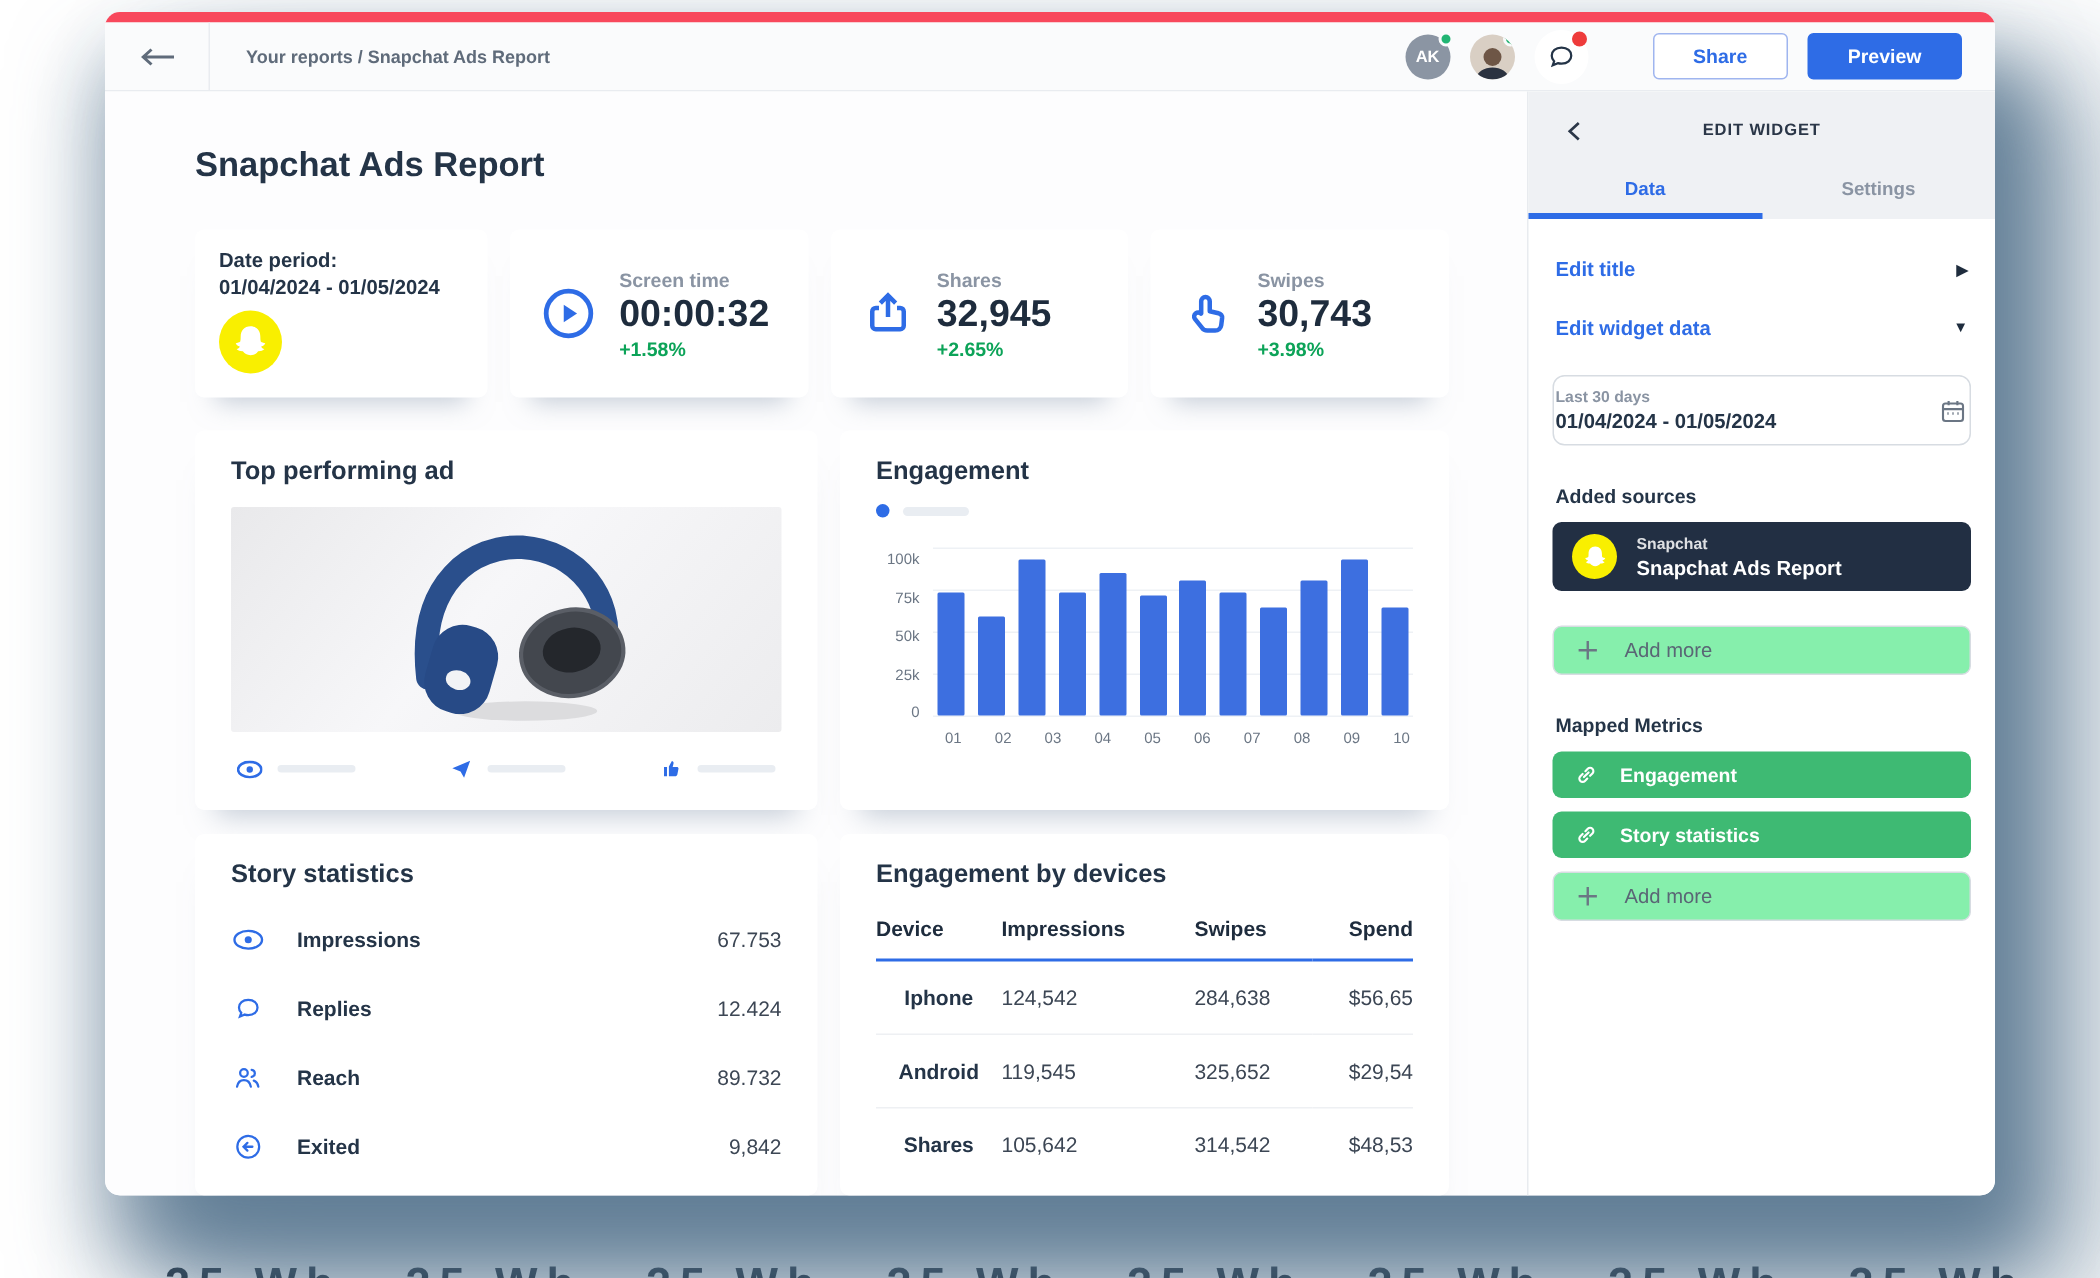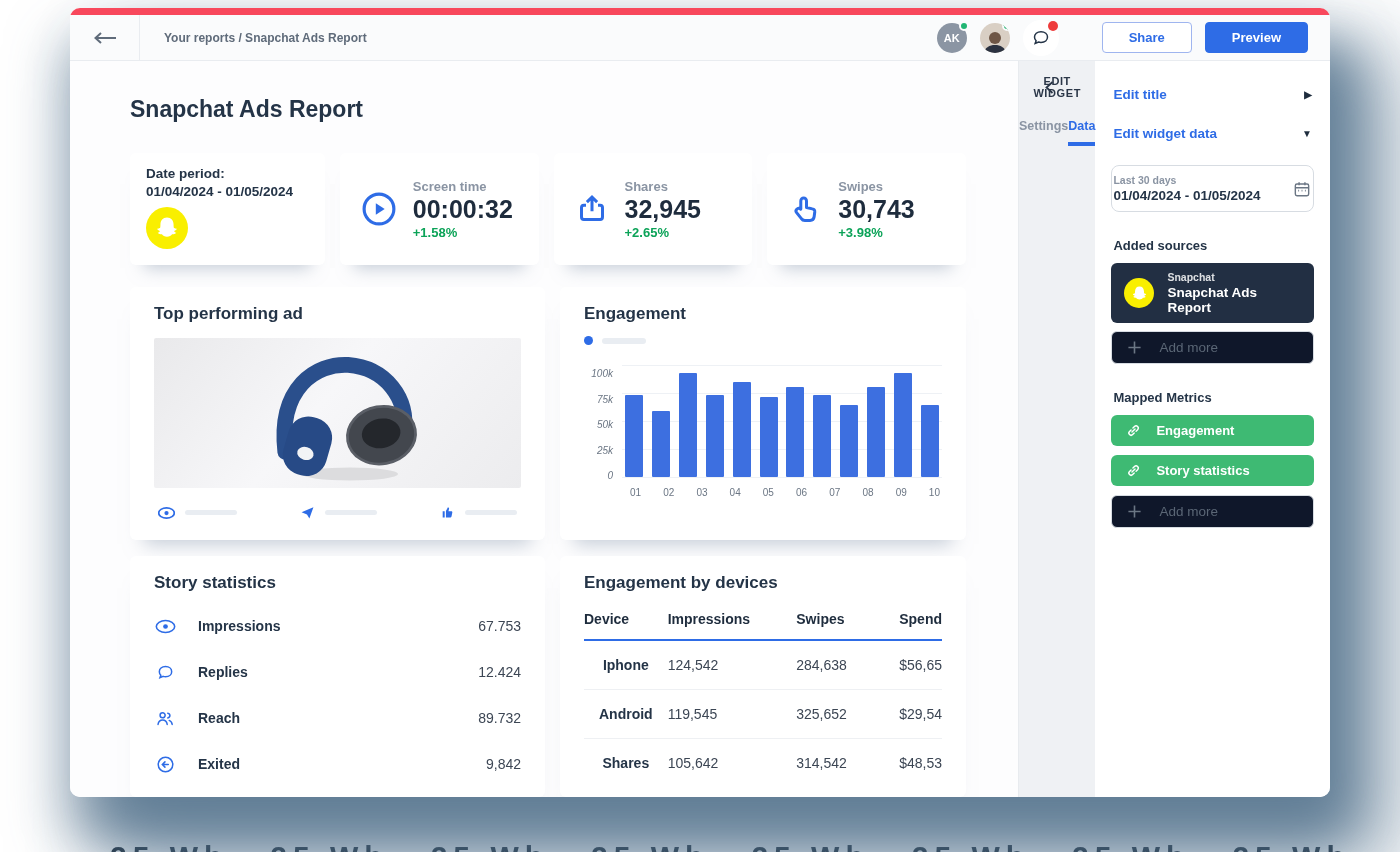--- a/index.html
+++ b/index.html
@@ -77,21 +77,21 @@
   .ad-metric { display:flex; align-items:center; gap:10px; color:#2e6ce6; }
   .pill { width:52px; height:5px; border-radius:3px; background:#e9edf2; }
 
   .legend { display:flex; align-items:center; gap:9px; margin:12px 0 20px; }
   .legend-dot { width:9px; height:9px; border-radius:50%; background:#2e6ce6; }
   .legend-pill { width:44px; height:6px; border-radius:3px; background:#e9edf2; }
   .chart { display:flex; }
   .y-axis { width:38px; height:112px; display:flex; flex-direction:column;
     justify-content:space-between; align-items:flex-end; padding-right:9px;
     font-size:10px; color:#6b7684; }
-  .y-axis span { line-height:10px; transform:translateY(4px);font-style:italic; }
+  .y-axis span { line-height:10px; transform:translateY(4px); }
   .plot { flex:1; position:relative; height:112px; }
   .gridline { position:absolute; left:0; right:0; height:1px; background:#eef1f5; }
   .bars { position:absolute; inset:0; display:flex; align-items:flex-end;
     justify-content:space-between; padding:0 3px; }
   .bar { width:18px; background:#3d6fe0; border-radius:1px; }
   .x-axis { display:flex; justify-content:space-between; margin:10px 2px 0 46px;
     font-size:10px; color:#6b7684; }
 
   .story-rows { margin-top:10px; }
   .story-row { display:flex; align-items:center; height:46px; }
@@ -101,21 +101,21 @@
 
   table.devices { width:100%; border-collapse:collapse; margin-top:8px; }
   .devices th { text-align:left; font-size:14px; font-weight:700; color:#1e2c3d;
     padding:10px 0 12px; border-bottom:2px solid #2e6ce6; }
   .devices td { font-size:14px; color:#3c4654; padding:16px 0; border-bottom:1px solid #eef0f3; }
   .devices tr:last-child td { border-bottom:none; }
   .devices td:first-child { font-weight:700; color:#243447;text-align:center; }
   .devices th:last-child, .devices td:last-child { text-align:right; }
 
   
-  .panel { flex:1; background:#ffffff; border-left:1px solid #e8ebef; display:flex; flex-direction:row; }
+  .panel { flex:1; background:#ffffff; border-left:1px solid #e8ebef; display:flex; flex-direction:column; }
   .panel-top { background:#eff1f4; }
   .panel-header { height:52px; display:flex; align-items:center; position:relative; }
   .panel-back { margin-left:26px; cursor:pointer; z-index:1; color:#2b3748; display:flex; }
   .panel-title { position:absolute; left:0; right:0; text-align:center;
     font-size:11px; font-weight:700; letter-spacing:.6px; color:#2b3748; }
   .tabs { display:flex; }
   .tab { flex:1; text-align:center; font-size:12.5px; font-weight:700; color:#8a94a3;
     padding:6px 0 9px; border-bottom:4px solid transparent; cursor:pointer; }
   .tab.active { color:#2e6ce6; border-bottom-color:#2e6ce6; }
 
@@ -123,28 +123,28 @@
   .panel-link { display:flex; align-items:center; justify-content:space-between;
     color:#2e6ce6; font-size:13.5px; font-weight:600; margin:0 2px 24px; cursor:pointer; }
   .caret { color:#1e2c3d; font-size:10px; }
   .date-box { border:1px solid #d7dce2; border-radius:8px; padding:8px 1px;
     display:flex; align-items:center; margin-bottom:26px; cursor:pointer; background:#fff; }
   .date-preset { font-size:10.5px; color:#8a94a3; font-weight:600; }
   .date-value { font-size:13.5px; font-weight:700; color:#243447; margin-top:2px; }
   .calendar-wrap { margin-left:auto; color:#6b7684; display:flex; }
   .section-label { font-size:13px; font-weight:700; color:#243447; margin:0 2px 10px; }
   .source-card { background:#222f43; border-radius:6px; padding:8px 13px;
-    display:flex; align-items:center; gap:13px; margin-bottom:8px; cursor:pointer; }
+    display:flex; align-items:center; gap:13px; margin-bottom:23px; cursor:pointer; }
   .source-circle { width:30px; height:30px; border-radius:50%; background:#f9ef00;
     display:flex; align-items:center; justify-content:center; flex:0 0 auto; }
   .source-net { font-size:10.5px; color:rgba(255,255,255,.85); font-weight:600; }
   .source-name { font-size:13.5px; font-weight:700; color:#fff; margin-top:2px; }
   .add-more { border:1px solid #d7dce2; border-radius:6px; height:33px;
     display:flex; align-items:center; gap:17px; padding:0 15px; color:#5a6675;
-    font-size:13.5px; cursor:pointer; background:#0f172a; }
+    font-size:13.5px; cursor:pointer; background:#86efac; }
   .add-more.first { margin-bottom:26px; }
   .metric-btn { background:#3eba73; border-radius:6px; height:31px; display:flex;
     align-items:center; gap:14px; padding:0 14px; color:#fff; font-size:13px;
     font-weight:700; margin-bottom:9px; cursor:pointer; }
   .plus-glyph { color:#6b7684; display:flex; }
 </style>
 </head>
 <body>
 
 <div class="bg-bottom-text">25 Wh  25 Wh  25 Wh  25 Wh  25 Wh  25 Wh  25 Wh  25 Wh  25 Wh  25 Wh  25 Wh  25 Wh  25 Wh  25 Wh  25 Wh  25 Wh  25 Wh  25 Wh  25 Wh  25 Wh  25 Wh  25 Wh  25 Wh  25 Wh  25 Wh  25 Wh  </div>
@@ -418,22 +418,22 @@
       <div class="panel-top">
         <div class="panel-header">
           <span class="panel-back">
             <svg width="9" height="13" viewBox="0 0 9 13">
               <path d="M7.5 1 1.5 6.5 7.5 12" stroke="#2b3748" stroke-width="1.8" fill="none"></path>
             </svg>
           </span>
           <span class="panel-title">EDIT WIDGET</span>
         </div>
         <div class="tabs">
+          <div class="tab active">Data</div>
           <div class="tab">Settings</div>
-          <div class="tab active">Data</div>
         </div>
       </div>
 
       <div class="panel-content">
         <div class="panel-link">
           <span>Edit title</span>
           <span class="caret">▶</span>
         </div>
         <div class="panel-link">
           <span>Edit widget data</span>

